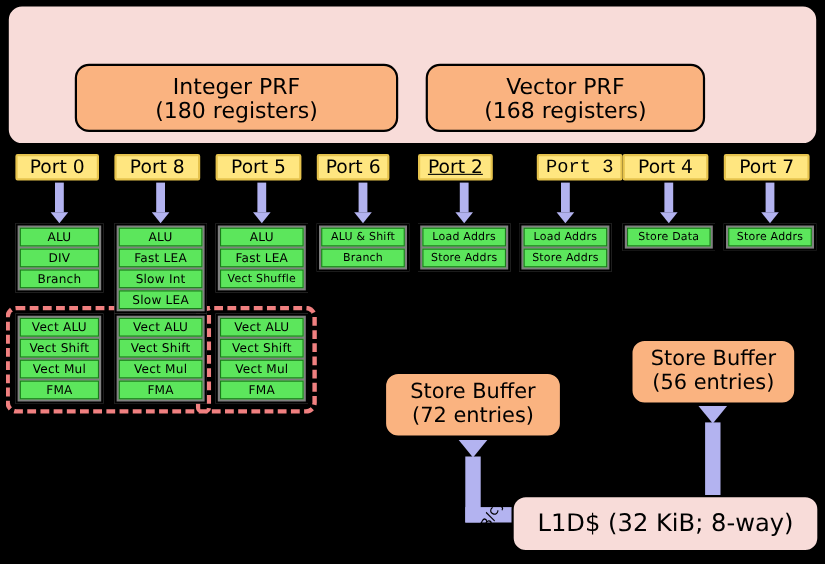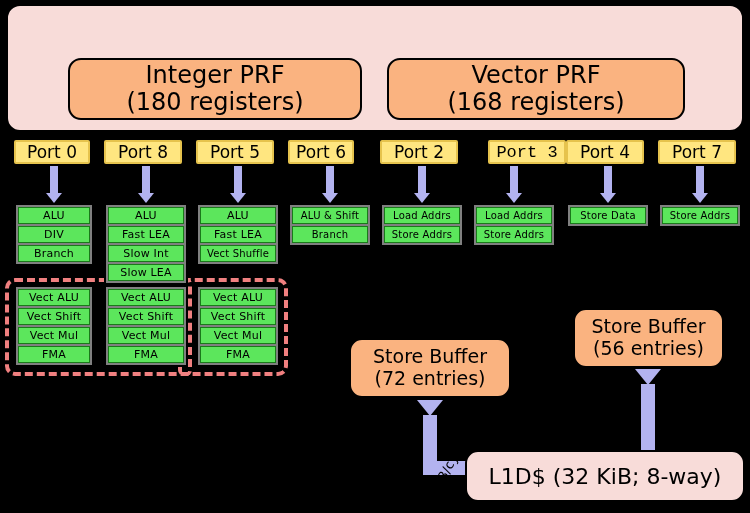--- a/index.html
+++ b/index.html
@@ -37,25 +37,25 @@
     top: 52px;
     height: 62px;
     background: #fab380;
     border: 2px solid #000;
     border-radius: 13px;
     display: flex;
     flex-direction: column;
     align-items: center;
     justify-content: center;
     line-height: 1.12;
-    font-size: 24px;
+    font-size: 20px;
     color: #000;
   }
   #prf-int { left: 60px; width: 294px; }
-  #prf-vec { left: 379px; width: 298px; }
+  #prf-vec { left: 379px; width: 254px; }
   .port-label {
     position: absolute;
     top: 140px;
     height: 24px;
     background: #ffe680;
     border: 2px solid #e6c34d;
     border-radius: 2px;
     display: flex;
     align-items: center;
     justify-content: center;
@@ -257,21 +257,21 @@
       <div class="port-label" style="left: 288px; width: 66px;">Port 6</div>
       <div class="unit-stack" style="left: 288px; width: 84px; top: 203px;">
         <div class="unit sm">ALU &amp; Shift</div>
         <div class="unit sm">Branch</div>
       </div>
       <div class="uop-text" style="left: 414px; top: 196px;">1 µop</div>
       <div class="uop-arrow" style="left: 414px; top: 166px; height: 37px;">
         <div class="uop-shaft" style="height: 27px;"></div>
         <div class="uop-head" style="top: 27px;"></div>
       </div>
-      <div class="port-label" style="left: 380px; width: 78px;">Port 2</div>
+      <div class="port-label" style="left: 380px; width: 68px; text-decoration: underline;">Port 2</div>
       <div class="unit-stack" style="left: 380px; width: 84px; top: 203px;">
         <div class="unit sm">Load Addrs</div>
         <div class="unit sm">Store Addrs</div>
       </div>
       <div class="uop-text" style="left: 506px; top: 196px;">1 µop</div>
       <div class="uop-arrow" style="left: 506px; top: 166px; height: 37px;">
         <div class="uop-shaft" style="height: 27px;"></div>
         <div class="uop-head" style="top: 27px;"></div>
       </div>
       <div class="port-label" style="left: 488px; width: 78px; font-family: Liberation Mono, monospace;">Port 3</div>

